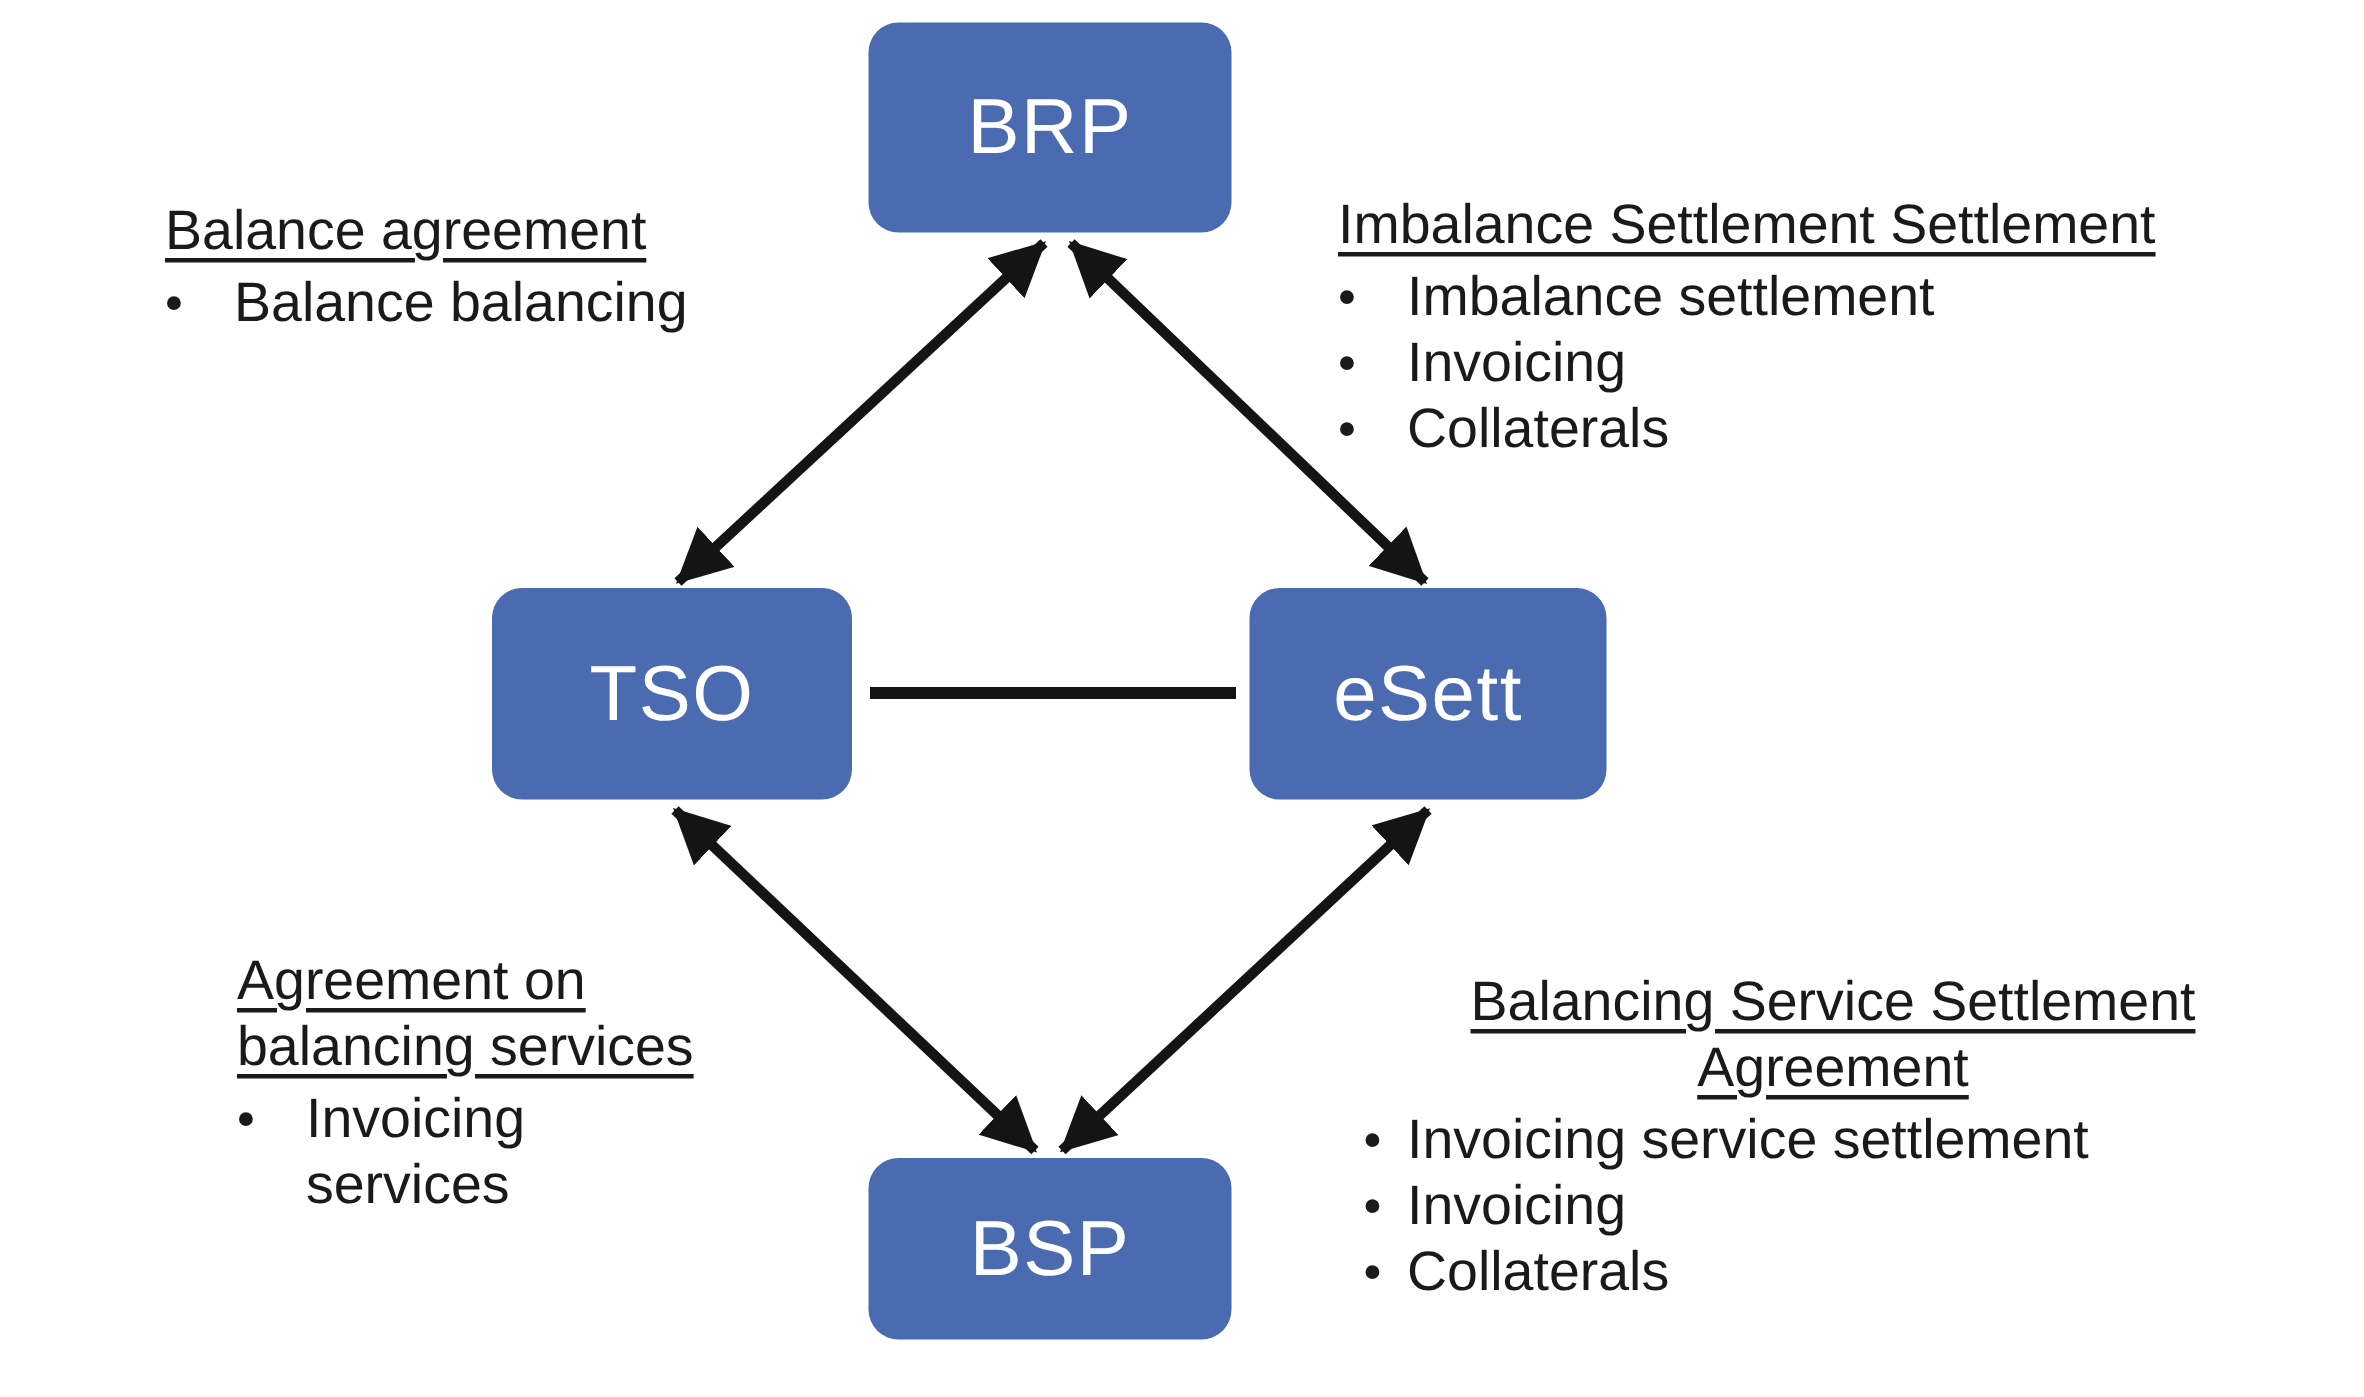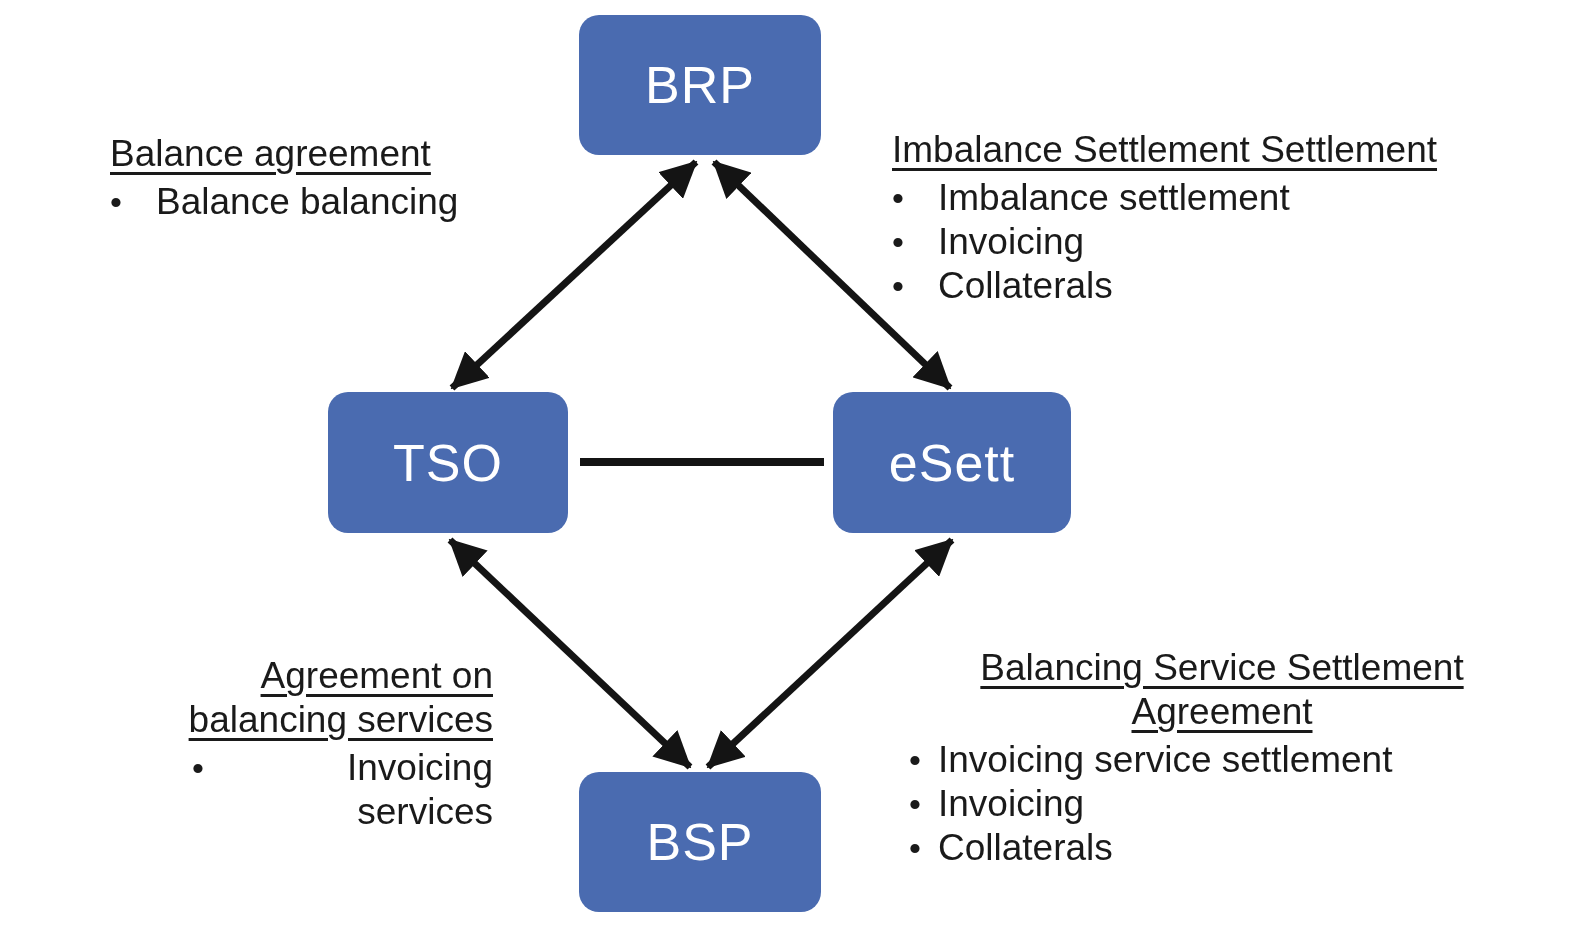--- a/index.html
+++ b/index.html
@@ -48,21 +48,21 @@
   }
   .node .label{
     color:var(--node-text);
     font-size:52px;
     line-height:1;
     letter-spacing:1px;
   }
   .node-brp{left:579px;top:15px;width:242px;height:140px;}
   .node-tso{left:328px;top:392px;width:240px;height:141px;}
   .node-esett{left:833px;top:392px;width:238px;height:141px;text-align:right;}
-  .node-bsp{left:579px;top:772px;width:242px;height:140px;}
+  .node-bsp{left:579px;top:772px;width:242px;height:121px;}
 
   .annotation{
     position:absolute;
     font-size:37px;
     line-height:44px;
   }
   .annotation .title{
     text-decoration:underline;
     text-decoration-thickness:3px;
     text-underline-offset:6px;
@@ -77,21 +77,21 @@
     display:flex;
     align-items:flex-start;
   }
   .annotation li::before{
     content:"\2022";
     flex:0 0 46px;
     font-size:34px;
   }
   .ann-balance{left:110px;top:120px;width:480px;}
   .ann-imbalance{left:892px;top:116px;width:620px;}
-  .ann-balancing-services{left:158px;top:642px;width:335px;text-align:right;}
+  .ann-balancing-services{left:158px;top:620px;width:335px;}
   .ann-bss{left:892px;top:634px;width:660px;text-align:center;}
 </style>
 </head>
 <body>
 
 <div class="canvas">
 
   <svg class="arrow-layer" viewBox="0 0 1576 931" xmlns="http://www.w3.org/2000/svg">
     <defs>
       <marker id="ah" viewBox="0 0 10 10" refX="9.5" refY="5" markerWidth="5.2" markerHeight="5.2" orient="auto-start-reverse" markerUnits="strokeWidth">

